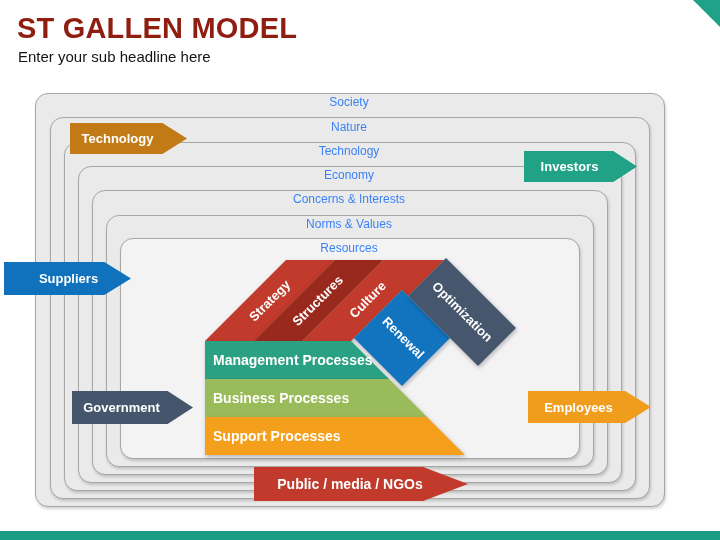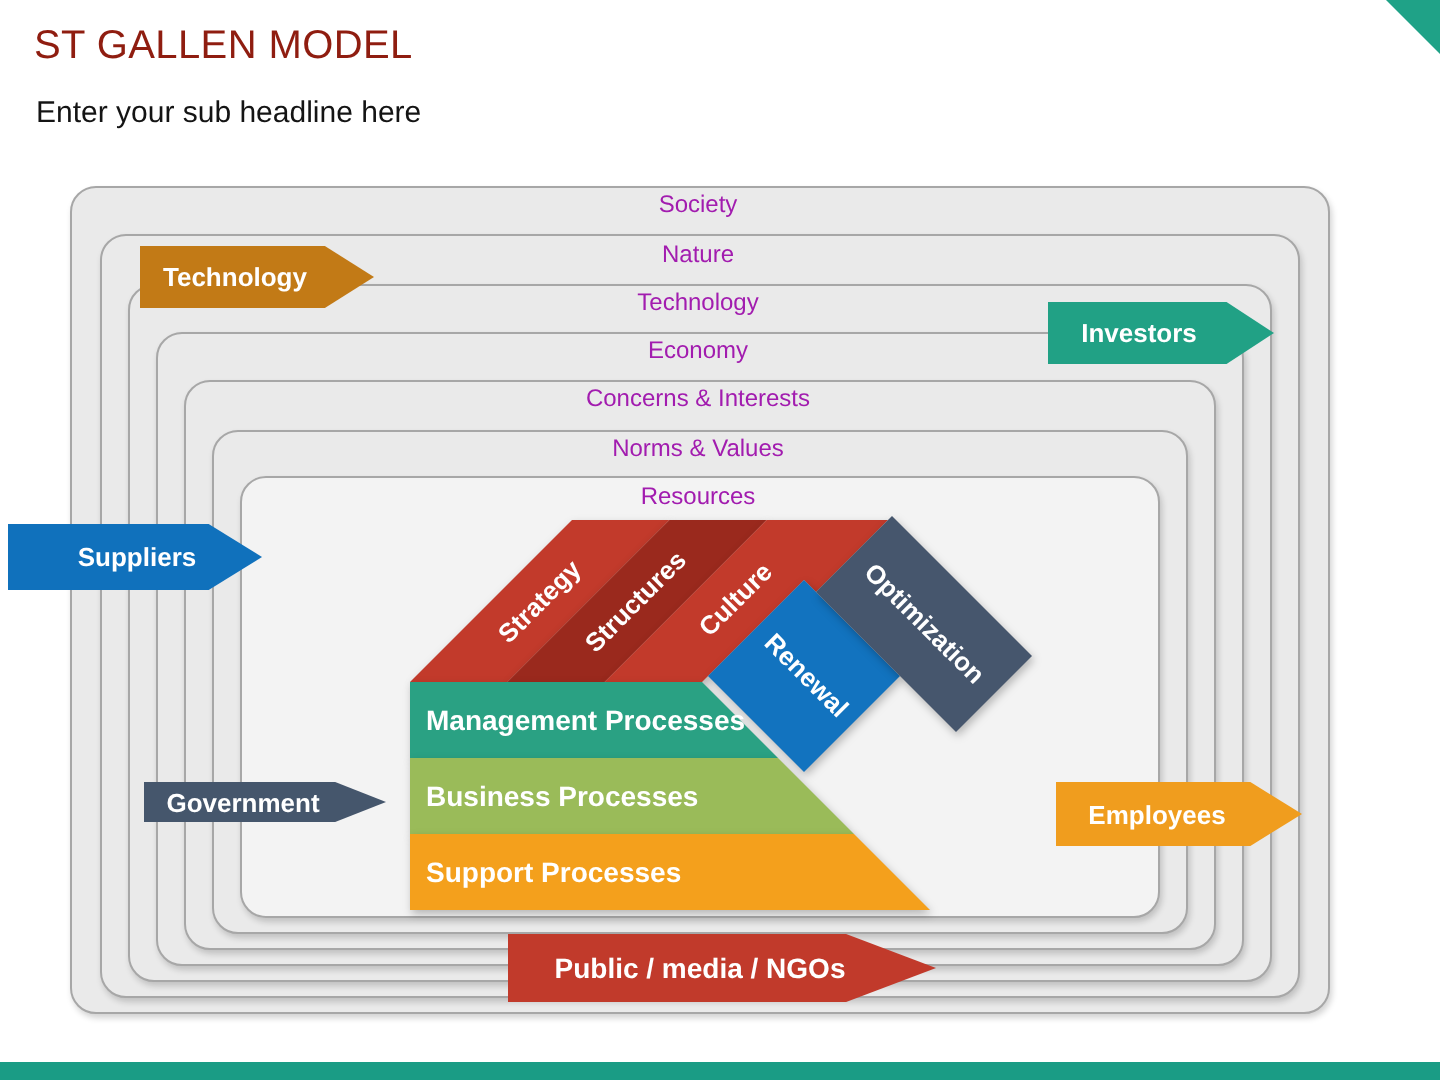--- a/index.html
+++ b/index.html
@@ -1,54 +1,54 @@
 <!DOCTYPE html>
 <html><head>
 <meta charset="utf-8">
 <style>
   html,body{margin:0;padding:0;}
   body{width:720px;height:540px;overflow:hidden;background:#ffffff;
        font-family:"Liberation Sans", sans-serif;}
   .slide{position:relative;width:720px;height:540px;background:#ffffff;}
 
   
-  .title{position:absolute;left:17px;top:12px;font-size:20px;font-weight:normal;
+  .title{position:absolute;left:17px;top:12px;font-size:29px;font-weight:bold;
          color:#8F1D10;letter-spacing:.2px;}
   .subtitle{position:absolute;left:18px;top:48px;font-size:15px;color:#141414;}
 
   
   .corner-tri{position:absolute;right:0;top:0;width:27px;height:27px;
               clip-path:polygon(0 0,100% 0,100% 100%);}
   .bottom-bar{position:absolute;left:0;bottom:0;width:720px;height:9px;}
 
   
   .layer{position:absolute;border:1px solid #a7a7a7;border-radius:13px;
          background:#EAEAEA;box-shadow:1px 2px 3px rgba(0,0,0,.18);}
   .l1{left:35px; top:93px; width:628px;height:412px;}
   .l2{left:50px; top:117px;width:598px;height:380px;}
   .l3{left:64px; top:142px;width:570px;height:347px;}
   .l4{left:78px; top:166px;width:542px;height:315px;}
   .l5{left:92px; top:190px;width:514px;height:283px;}
   .l6{left:106px;top:215px;width:486px;height:250px;}
   .l7{left:120px;top:238px;width:458px;height:219px;background:#F3F3F3;}
   .layer-label{position:absolute;left:349px;transform:translateX(-50%);
-               font-size:12px;color:#a21caf;white-space:nowrap;text-align:center;}
+               font-size:12px;color:#3b82f6;white-space:nowrap;text-align:center;}
   .y1{top:95px}.y2{top:120px}.y3{top:144px}.y4{top:168px}
   .y5{top:192px}.y6{top:217px}.y7{top:241px}
 
   
   .arrow{position:absolute;display:flex;align-items:center;justify-content:center;
          padding-right:22px;box-sizing:border-box;color:#fff;font-weight:bold;
          font-size:13px;clip-path:polygon(0 0,79% 0,100% 50%,79% 100%,0 100%);
          filter:drop-shadow(2px 2px 2px rgba(0,0,0,.35));white-space:nowrap;}
   .a-competitors{left:70px; top:123px;width:117px;height:31px;}
   .a-investors  {left:524px;top:123px;width:113px;height:31px;margin-top:28px;}
   .a-suppliers  {left:4px;  top:262px;width:127px;height:33px;padding-left:24px;}
   .a-customers  {left:592px;top:261px;width:126px;height:33px;}
-  .a-government {left:72px; top:391px;width:121px;height:20px;}
+  .a-government {left:72px; top:391px;width:121px;height:33px;}
   .a-employees  {left:528px;top:391px;width:123px;height:32px;}
   .a-public     {left:254px;top:467px;width:214px;height:34px;font-size:14px;text-align:center;}
 
   
   .diagram{position:absolute;left:0;top:0;width:720px;height:540px;}
   .diagram polygon{filter:drop-shadow(1px 2px 2px rgba(0,0,0,.25));}
   .band-txt{fill:#ffffff;font-weight:bold;font-size:13px;
             font-family:"Liberation Sans",sans-serif;text-anchor:middle;}
   .bar-txt{fill:#ffffff;font-weight:bold;font-size:14px;
            font-family:"Liberation Sans",sans-serif;}

